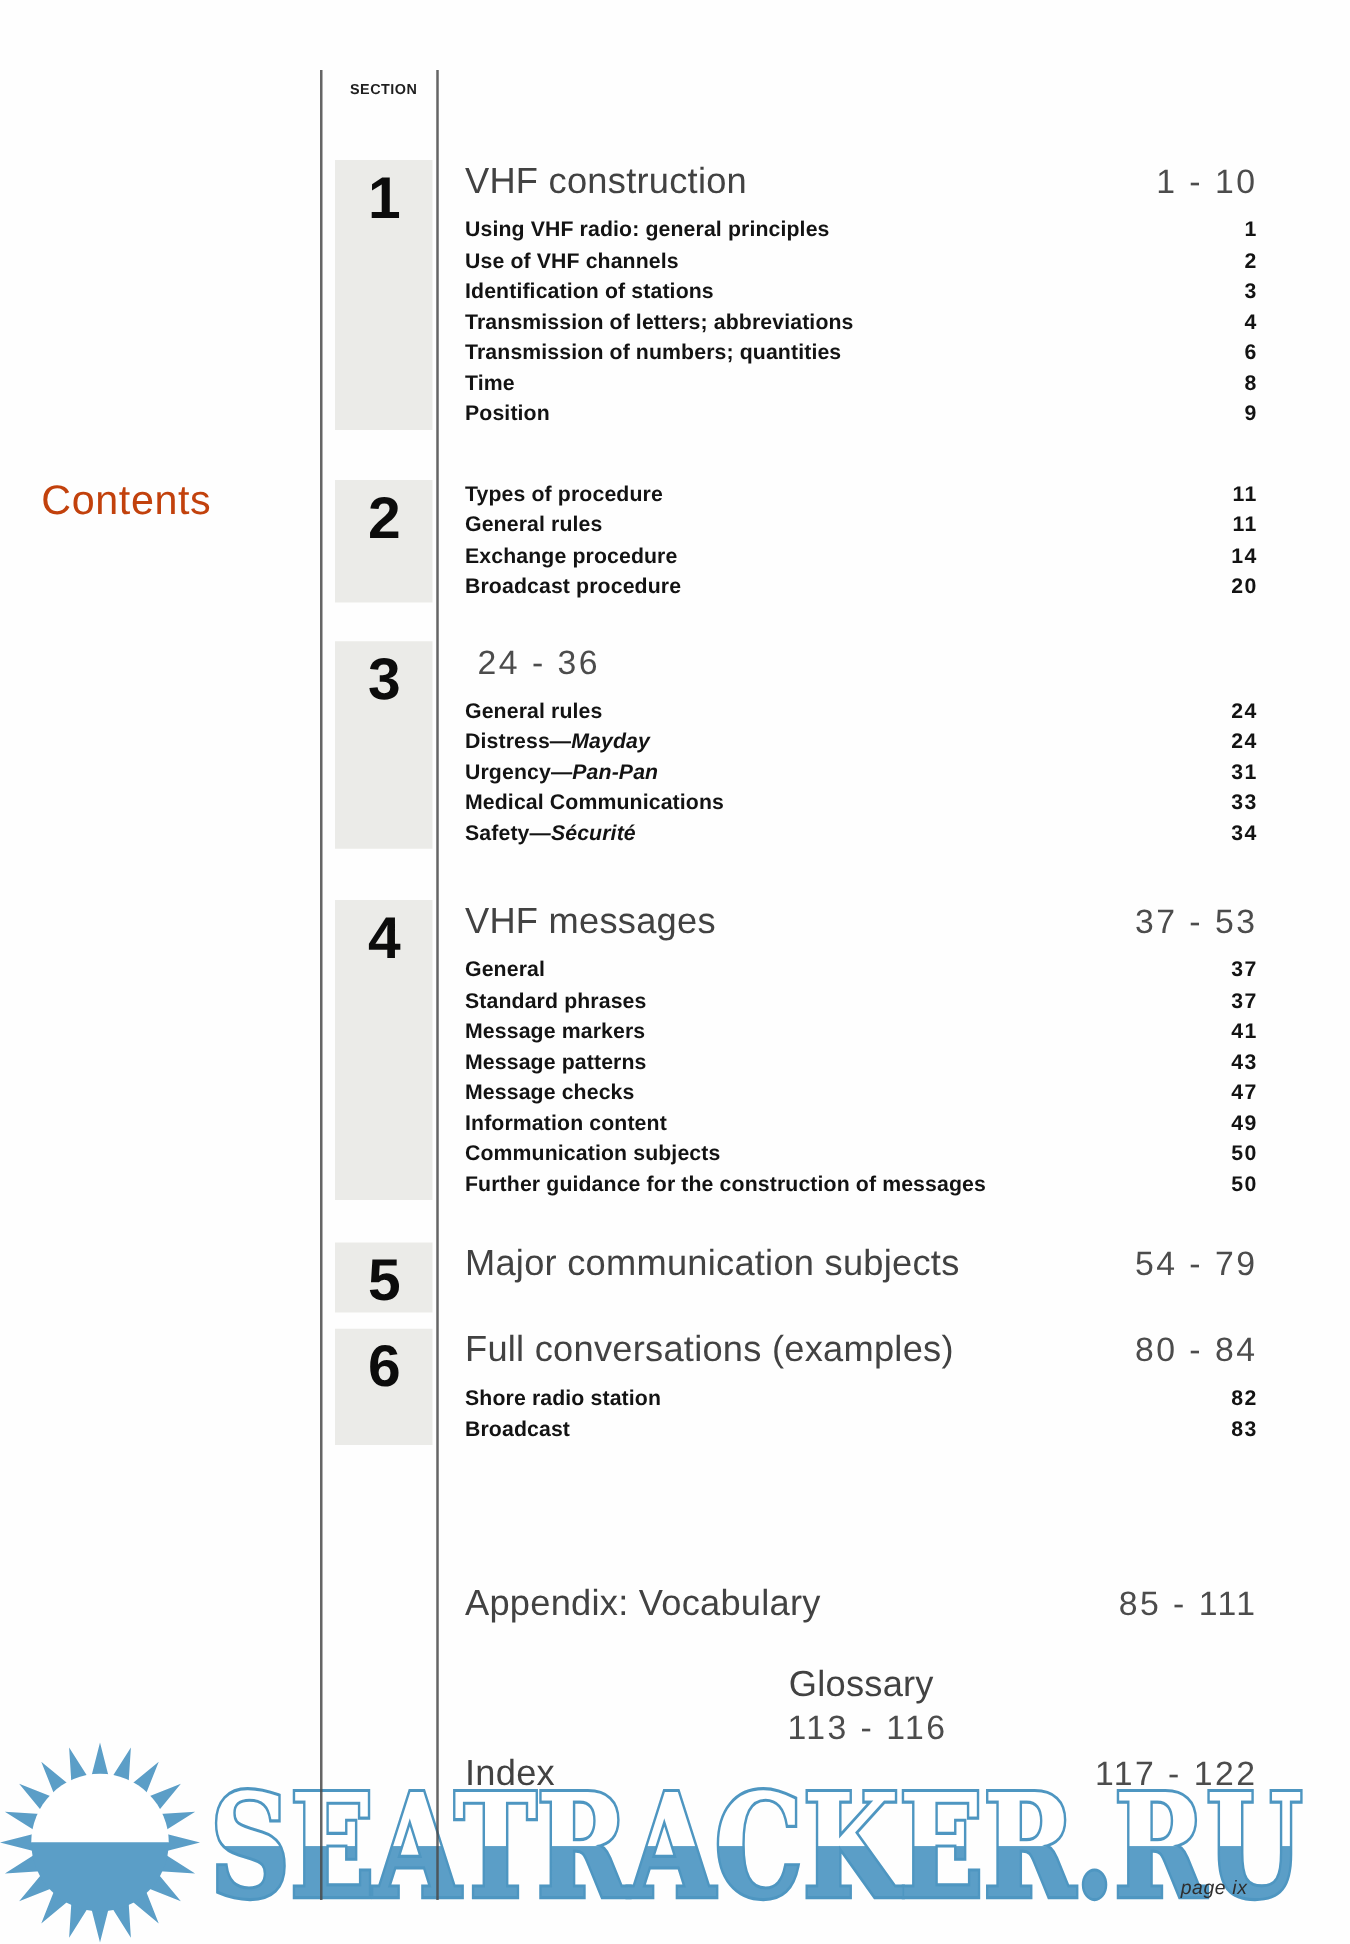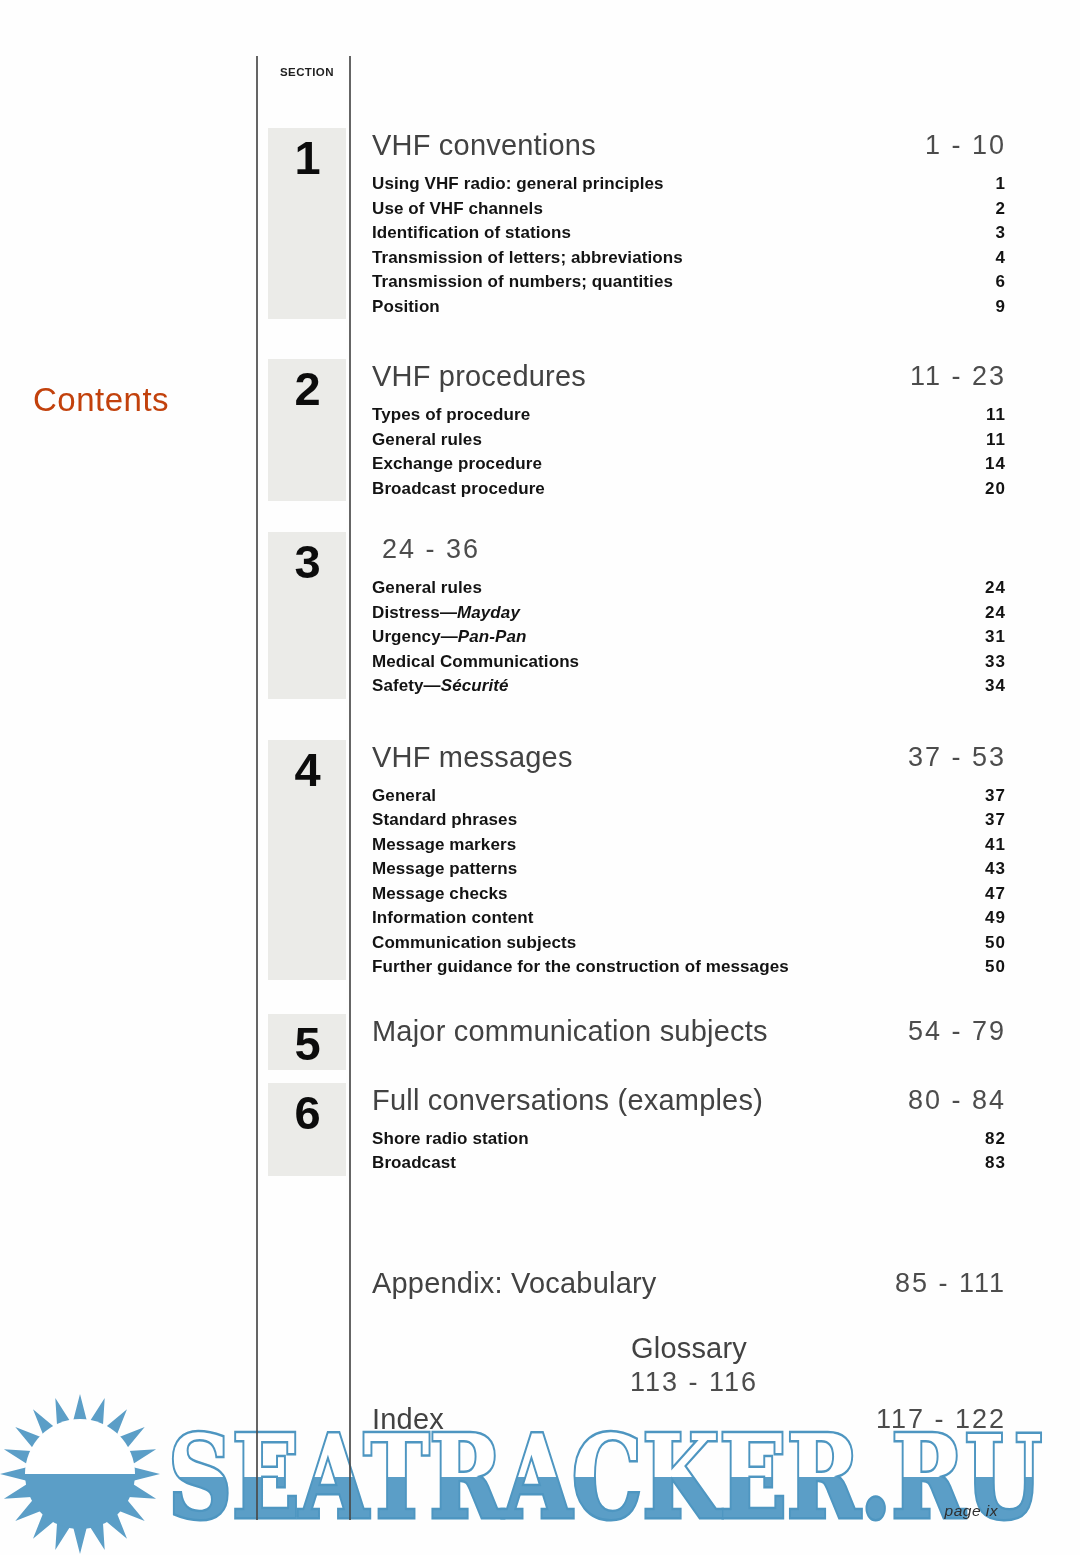--- a/index.html
+++ b/index.html
@@ -102,21 +102,21 @@
   <div class="rule rule-left"></div>
   <div class="rule rule-right"></div>
 
   <main class="toc" id="toc-root">
   <section class="toc-section">
     <div class="numbox">
       <span class="num">1</span>
     </div>
     <div class="sec-body">
       <div class="sec-head">
-        <h2 class="sec-title">VHF conventions</h2>
+        <h2 class="sec-title">VHF construction</h2>
         <span class="sec-range">1 - 10</span>
       </div>
       <ul class="sec-items">
   <li class="toc-row">
     <span class="row-label"><span class="lbl">Using VHF radio: general principles</span></span>
     <span class="row-page">1</span>
   </li>
 
   <li class="toc-row">
     <span class="row-label"><span class="lbl">Use of VHF channels</span></span>
@@ -131,38 +131,38 @@
   <li class="toc-row">
     <span class="row-label"><span class="lbl">Transmission of letters; abbreviations</span></span>
     <span class="row-page">4</span>
   </li>
 
   <li class="toc-row">
     <span class="row-label"><span class="lbl">Transmission of numbers; quantities</span></span>
     <span class="row-page">6</span>
   </li>
 
+  <li class="toc-row">
+    <span class="row-label"><span class="lbl">Time</span></span>
+    <span class="row-page">8</span>
+  </li>
 
   <li class="toc-row">
     <span class="row-label"><span class="lbl">Position</span></span>
     <span class="row-page">9</span>
   </li>
 </ul>
     </div>
   </section>
 
   <section class="toc-section">
     <div class="numbox">
       <span class="num">2</span>
     </div>
     <div class="sec-body">
-      <div class="sec-head">
-        <h2 class="sec-title">VHF procedures</h2>
-        <span class="sec-range">11 - 23</span>
-      </div>
       <ul class="sec-items">
   <li class="toc-row">
     <span class="row-label"><span class="lbl">Types of procedure</span></span>
     <span class="row-page">11</span>
   </li>
 
   <li class="toc-row">
     <span class="row-label"><span class="lbl">General rules</span></span>
     <span class="row-page">11</span>
   </li>

